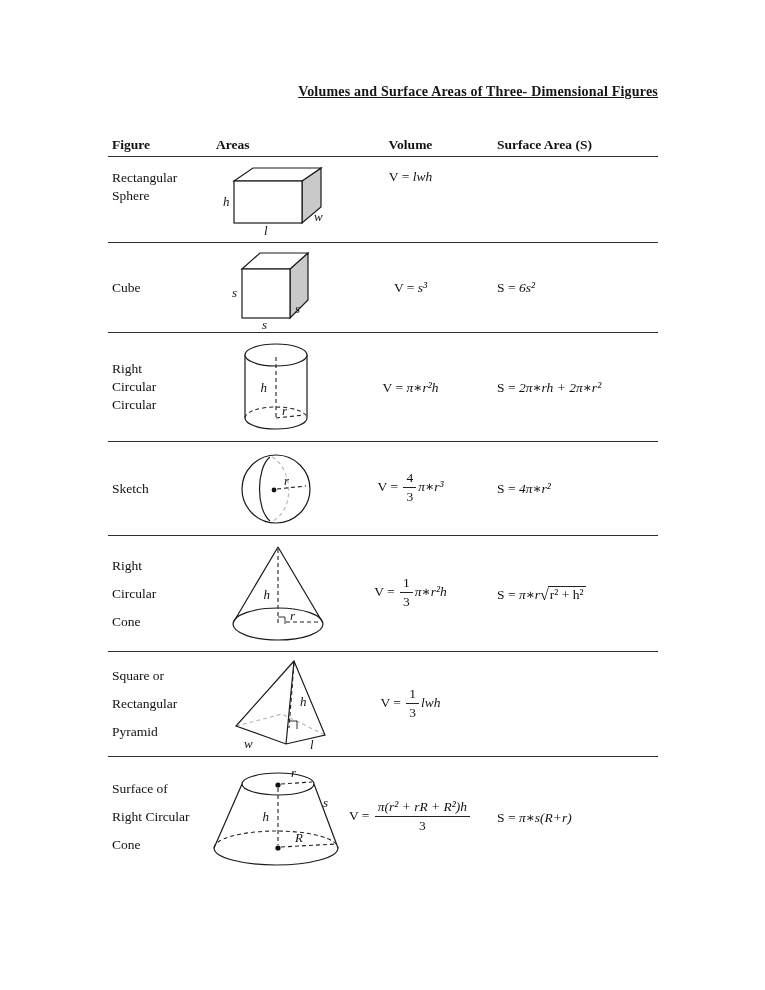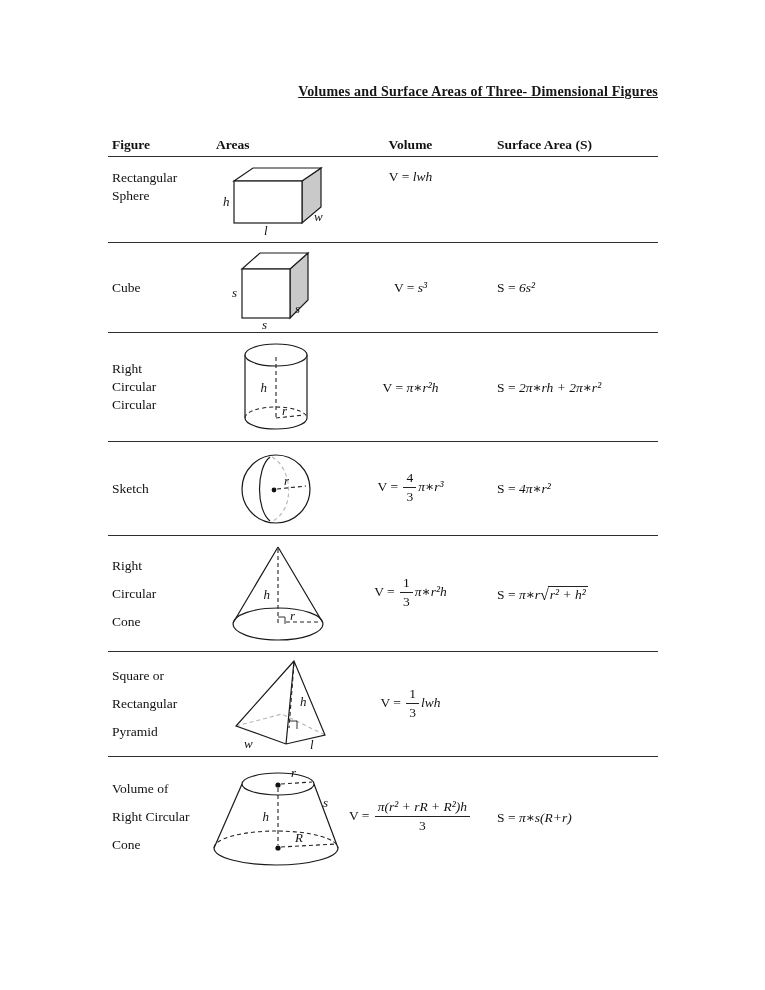--- a/index.html
+++ b/index.html
@@ -35,21 +35,21 @@
   .expr,.it,.pre{font-style:italic}
   .frac{
     display:inline-flex;flex-direction:column;vertical-align:middle;
     line-height:1.15;margin:0 2px;text-align:center;position:relative;top:-1px;
   }
   .fnum{border-bottom:1.2px solid #222;padding:0 3px 1px}
   .fden{padding-top:1px}
   .up{font-style:normal}
   .sqrt{white-space:nowrap}
   .rsign{font-size:16px;font-style:normal;position:relative;top:1px;margin-right:-1px}
-  .rad{display:inline-block;border-top:1.2px solid #222;padding:0 2px;font-style:italic}
+  .rad{display:inline-block;border-top:1.2px solid #222;padding:0 2px;}
   svg{display:block}
   svg .sl{font-family:"Liberation Serif","DejaVu Serif",serif;font-style:italic;font-size:13px;fill:#111}
   svg .ln{stroke:#1a1a1a;stroke-width:1.2;fill:none}
   svg .lnf{stroke:#1a1a1a;stroke-width:1.2;fill:#ffffff}
   svg .shade{stroke:#1a1a1a;stroke-width:1.2;fill:#c9c9c9}
   svg .dsh{stroke:#222;stroke-width:1.1;fill:none;stroke-dasharray:4 3}
   svg .dshg{stroke:#b5b5b5;stroke-width:1.1;fill:none;stroke-dasharray:4 3}
   svg .mk{stroke:#333;stroke-width:1;fill:none}
 </style>
 </head>
@@ -208,21 +208,21 @@
       <span class="lead">V = </span><span class="frac">
           <span class="fnum up">1</span>
           <span class="fden up">3</span>
         </span><span class="expr">lwh</span>
     </div>
     <div class="c-surf"></div>
   </div>
 
   <div class="trow r6 lh28">
     <div class="c-fig">
-      <div class="fl">Volume of</div>
+      <div class="fl">Surface of</div>
       <div class="fl">Right Circular</div>
       <div class="fl">Cone</div>
     </div>
     <div class="c-sk">
       <svg width="134" height="108" viewBox="0 0 134 108">
         <path class="ln" d="M33,21 L5,85 M105,21 L129,85"></path>
         <path class="dsh" d="M5,85 A62,17 0 0 1 129,85"></path>
         <path class="ln" d="M5,85 A62,17 0 0 0 129,85"></path>
         <ellipse class="lnf" cx="69" cy="21" rx="36" ry="11"></ellipse>
         <circle cx="69" cy="22" r="2.6" fill="#111"></circle>

